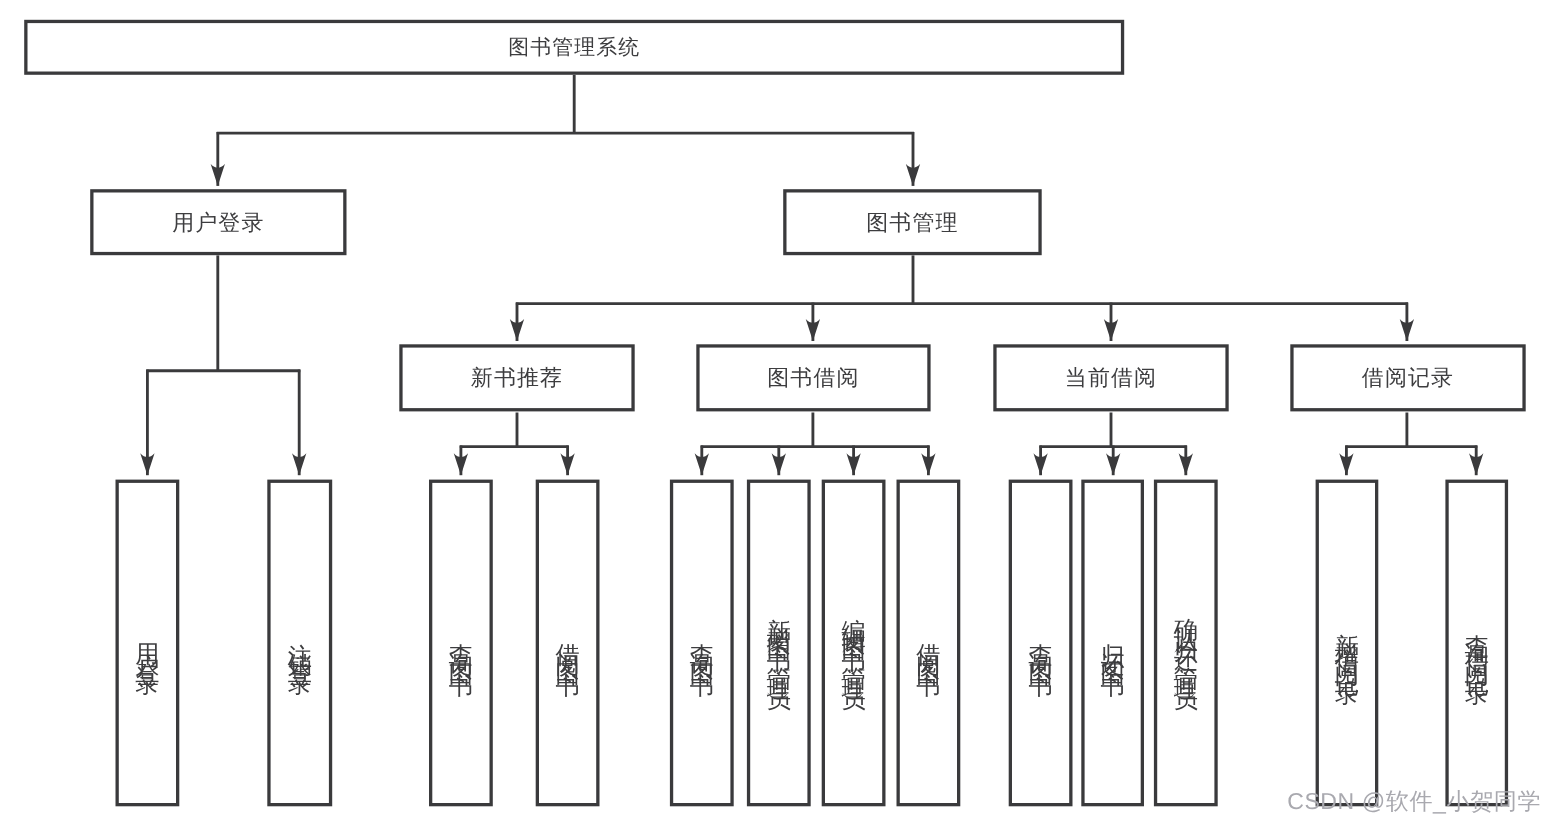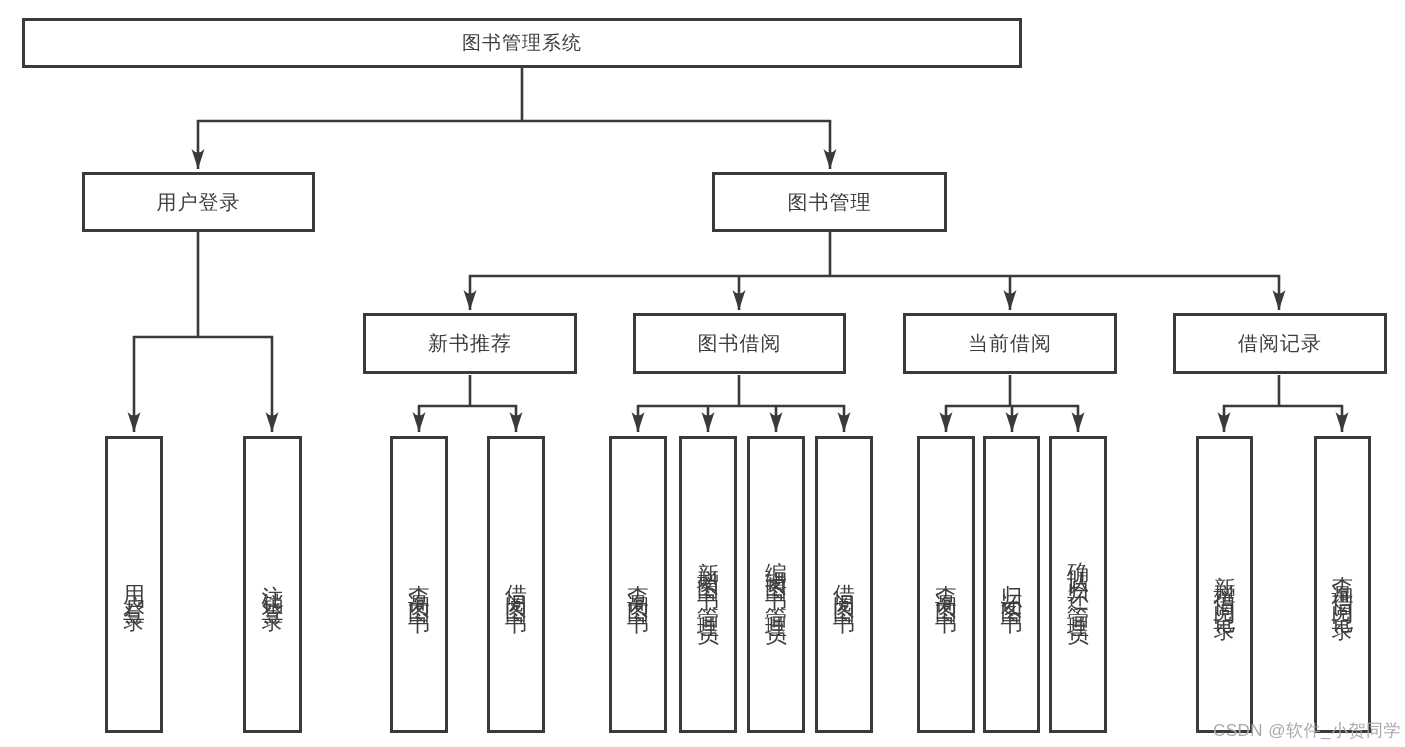--- a/index.html
+++ b/index.html
@@ -25,21 +25,21 @@
     writing-mode:vertical-rl;
     text-orientation:upright;
     font-size:22px;
     letter-spacing:9px;
     line-height:1;
   }
   .v-node .lbl{display:block;}
   .watermark{
     position:absolute;
     right:4px;bottom:5px;
-    font-size:17px;
+    font-size:21px;
     color:#a9a9af;
     letter-spacing:0.5px;
     white-space:nowrap;
   }
 </style>
 </head>
 <body>
 
 <div id="stage">
 

